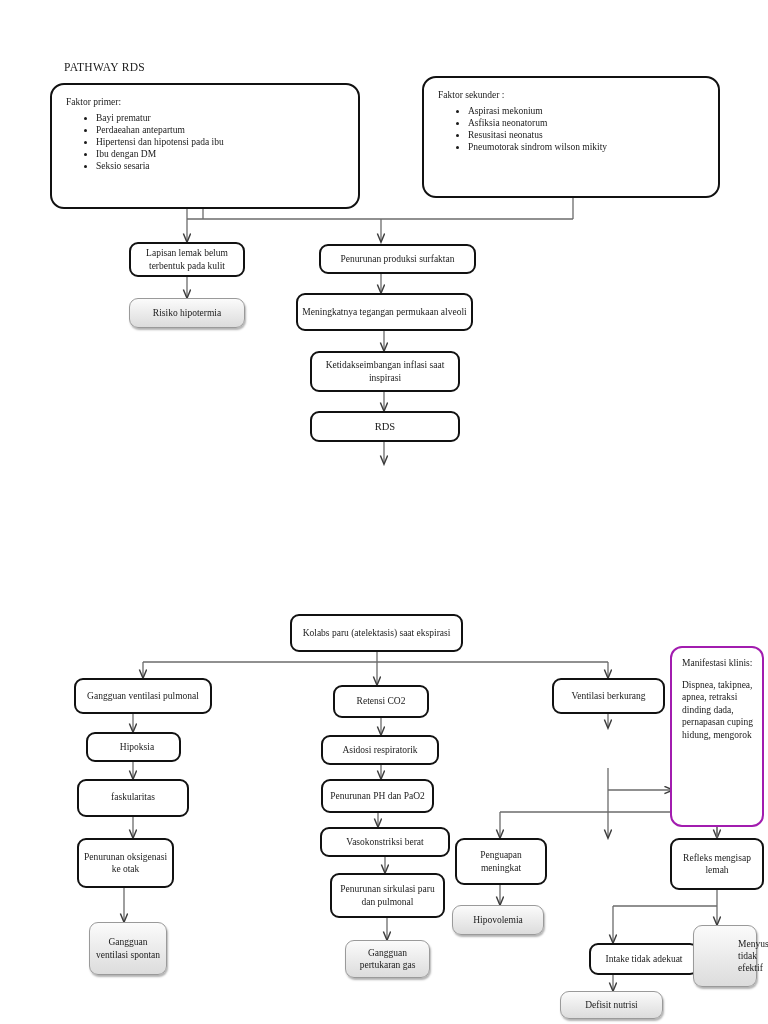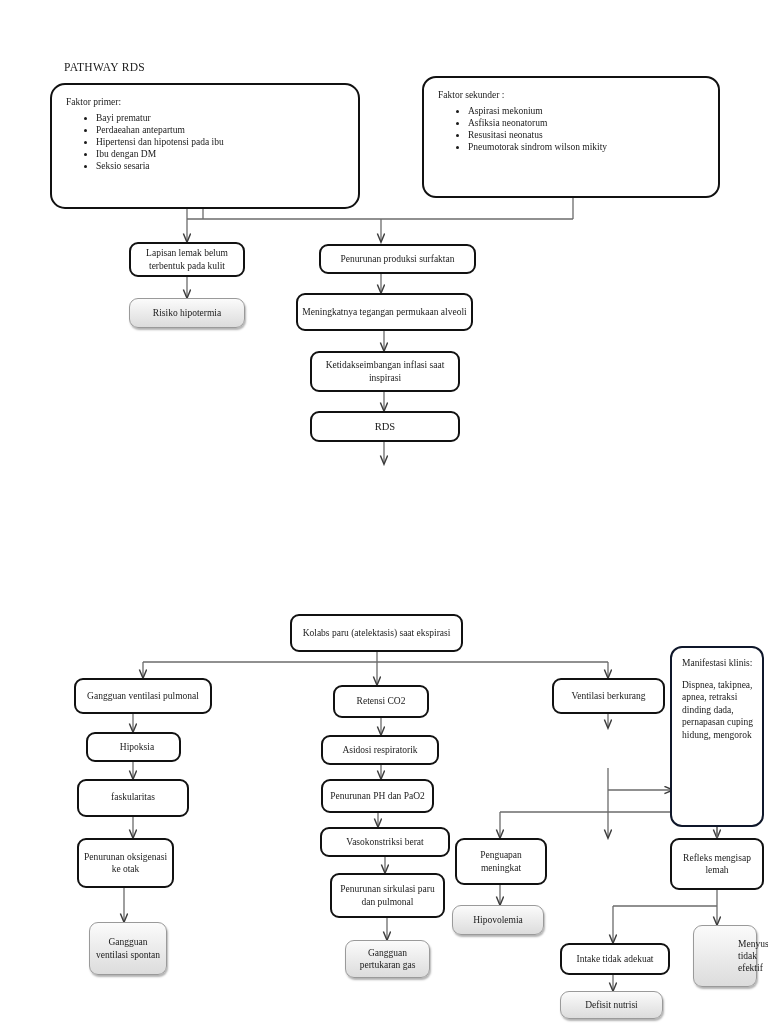--- a/index.html
+++ b/index.html
@@ -42,21 +42,21 @@
     border:2px solid #111;border-radius:14px;background:#fff;
     padding:12px 14px 10px 14px;
   }
   .listbox .lead{margin:0 0 4px 0;}
   .listbox ul{margin:6px 0 0 0;padding-left:30px;list-style:disc;}
   .listbox li{margin:2px 0;}
 
   
   .textbox{
     position:absolute;z-index:2;box-sizing:border-box;
-    border:2px solid #0f172a;border-radius:12px;background:#fff;
+    border:2px solid #a21caf;border-radius:12px;background:#fff;
     padding:9px 8px 8px 10px;text-align:left;line-height:1.32;
   }
   .textbox p{margin:0;}
   .textbox p.gap{margin-top:9px;}
 
   #page-title{
     position:absolute;z-index:3;left:64px;top:61px;
     font-size:11.5px;letter-spacing:.3px;
   }
   .fs95{font-size:9.5px;}
@@ -132,21 +132,21 @@
 
       <path d="M717,890 L717,906" marker-end="none"></path>
       <path d="M613,906 L717,906" marker-end="none"></path>
       <path d="M613,906 L613,943"></path>
       <path d="M717,906 L717,925"></path>
 
       <path d="M613,975 L613,991"></path>
     </g>
   </svg>
 
-  <div class="listbox fs95" style="left:50px;top:83px;width:310px;height:126px;border-radius:15px;">
+  <div class="listbox fs95" style="left:50px;top:83px;width:310px;height:126px;">
     <p class="lead">Faktor primer:</p>
     <ul>
       <li>Bayi prematur</li>
       <li>Perdaeahan antepartum</li>
       <li>Hipertensi dan hipotensi pada ibu</li>
       <li>Ibu dengan DM</li>
       <li>Seksio sesaria</li>
     </ul>
   </div>
 
@@ -252,21 +252,21 @@
 
   <div class="node shaded fs95" style="left:452px;top:905px;width:92px;height:30px;">
     <span>Hipovolemia</span>
   </div>
 
 
   <div class="node fs95" style="left:670px;top:838px;width:94px;height:52px;">
     <span>Refleks mengisap lemah</span>
   </div>
 
-  <div class="node fs95" style="left:560px;top:943px;width:110px;height:32px;">
+  <div class="node fs95" style="left:589px;top:943px;width:110px;height:32px;">
     <span>Intake tidak adekuat</span>
   </div>
 
   <div class="node shaded fs95" style="left:560px;top:991px;width:103px;height:28px;">
     <span>Defisit nutrisi</span>
   </div>
 
   <div class="node shaded fs95" style="left:693px;top:925px;width:64px;height:62px;padding-left:44px;">
     <span>Menyusui tidak efektif</span>
   </div>

